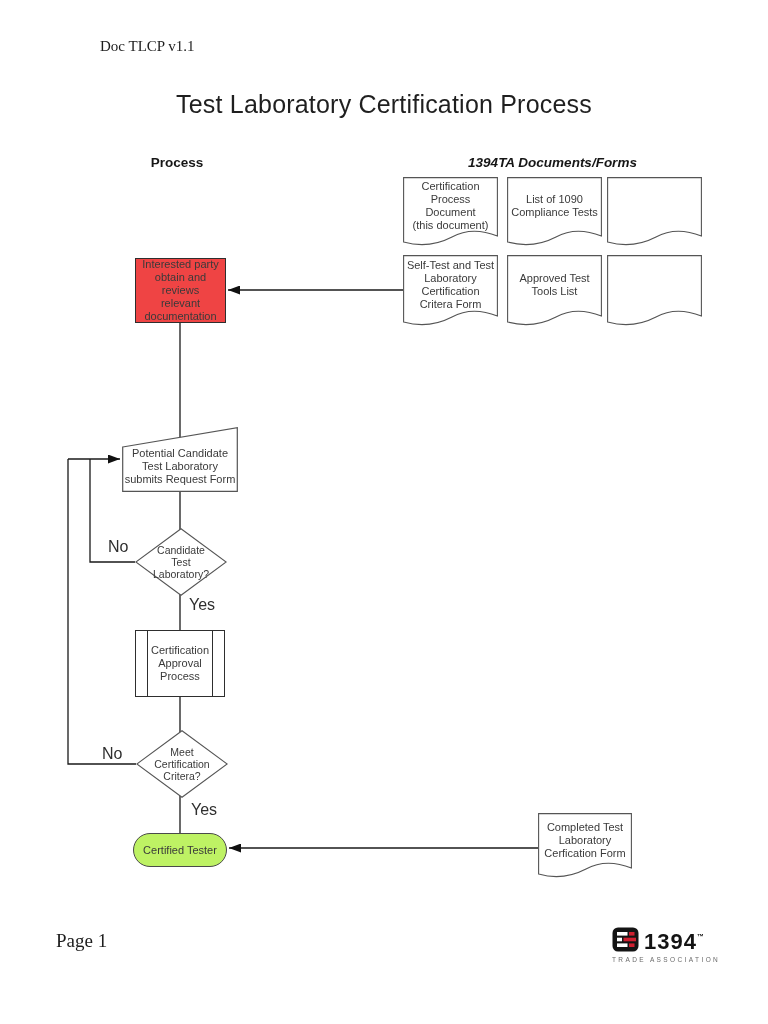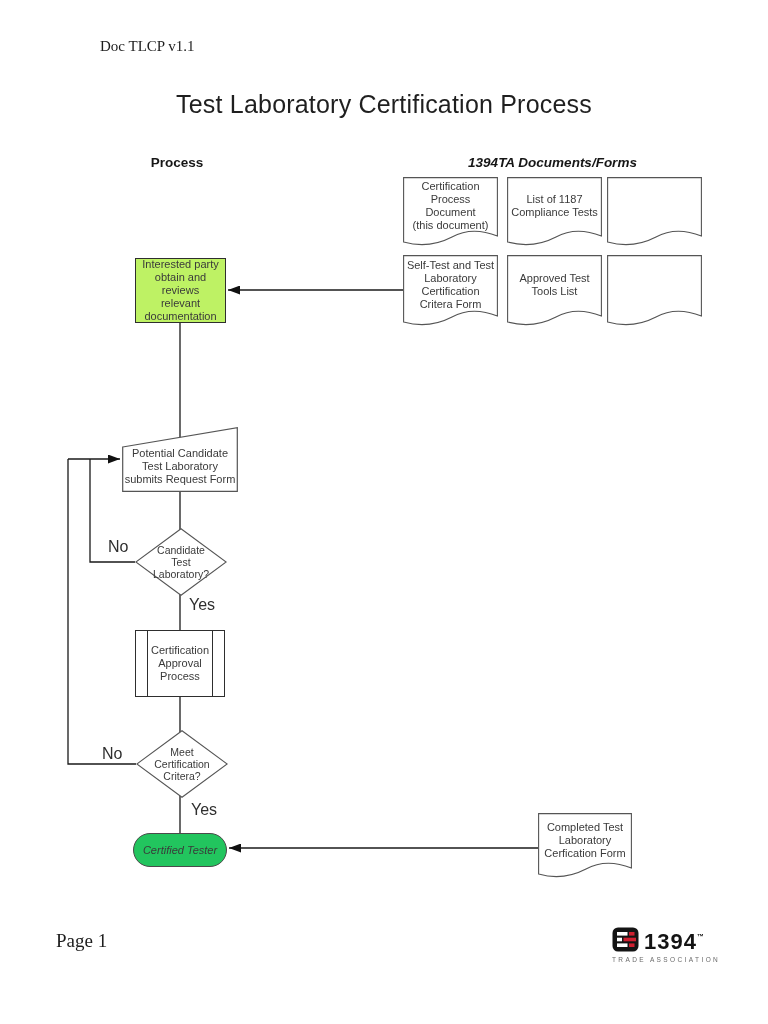--- a/index.html
+++ b/index.html
@@ -21,24 +21,24 @@
   .node{position:absolute;z-index:2;}
   .node > svg{position:absolute;left:0;top:0;width:100%;height:100%;}
   .shape-text{
     position:relative;width:100%;height:100%;
     display:flex;align-items:center;justify-content:center;
     text-align:center;font-size:11px;line-height:13px;color:#3a3a3a;
     white-space:pre-line;z-index:2;
   }
   .doc .shape-text{height:calc(100% - 18px);padding-top:3px;}
 
-  .rect-node{background:#bef264;border:1.8px solid #2e2e2e;box-sizing:border-box;}
+  .rect-node{background:#ef4444;border:1.8px solid #2e2e2e;box-sizing:border-box;}
   .predef{background:#fff;border:1.8px solid #2e2e2e;box-sizing:border-box;}
   .predef .inner-bars{position:absolute;top:0;bottom:0;left:11px;right:11px;border-left:1.6px solid #2e2e2e;border-right:1.6px solid #2e2e2e;z-index:1;}
-  .terminator{background:#22c55e;border:1.2px solid #4a4a4a;border-radius:17px;box-sizing:border-box;font-style:italic;}
+  .terminator{background:#bef264;border:1.2px solid #4a4a4a;border-radius:17px;box-sizing:border-box;}
 
   .branch-label{position:absolute;z-index:3;font-size:16px;color:#2f2f2f;}
 
   #logo{left:612px;top:924px;width:110px;z-index:2;}
   #logo .logo-row{display:flex;align-items:center;}
   #logo-word{font-size:22px;font-weight:bold;color:#141414;letter-spacing:1px;margin-left:5px;line-height:25px;}
   #logo-tm{font-size:7px;vertical-align:10px;letter-spacing:0;}
   #logo-sub{font-size:6.5px;letter-spacing:2.4px;color:#6a6a6a;margin-top:2px;white-space:nowrap;}
   #page-num{left:56px;top:930px;font-size:19px;color:#1d1d1d;}
 </style>
@@ -76,21 +76,21 @@
   </svg>
   <div class="shape-text">Certification
 Process
 Document
 (this document)</div>
 </div>
 <div class="node doc" style="left:507px;top:177px;width:95px;height:70px">
   <svg viewBox="0 0 95 70" preserveAspectRatio="none">
     <path d="M0.6,0.6 L94.4,0.6 L94.4,59 Q69,49 49,60 Q26,72 0.6,65 Z" fill="#fff" stroke="#555" stroke-width="1.1"></path>
   </svg>
-  <div class="shape-text">List of 1187
+  <div class="shape-text">List of 1090
 Compliance Tests</div>
 </div>
 <div class="node doc" style="left:607px;top:177px;width:95px;height:70px">
   <svg viewBox="0 0 95 70" preserveAspectRatio="none">
     <path d="M0.6,0.6 L94.4,0.6 L94.4,59 Q69,49 49,60 Q26,72 0.6,65 Z" fill="#fff" stroke="#555" stroke-width="1.1"></path>
   </svg>
 </div>
 
 <div class="node doc" style="left:403px;top:255px;width:95px;height:72px">
   <svg viewBox="0 0 95 72" preserveAspectRatio="none">

